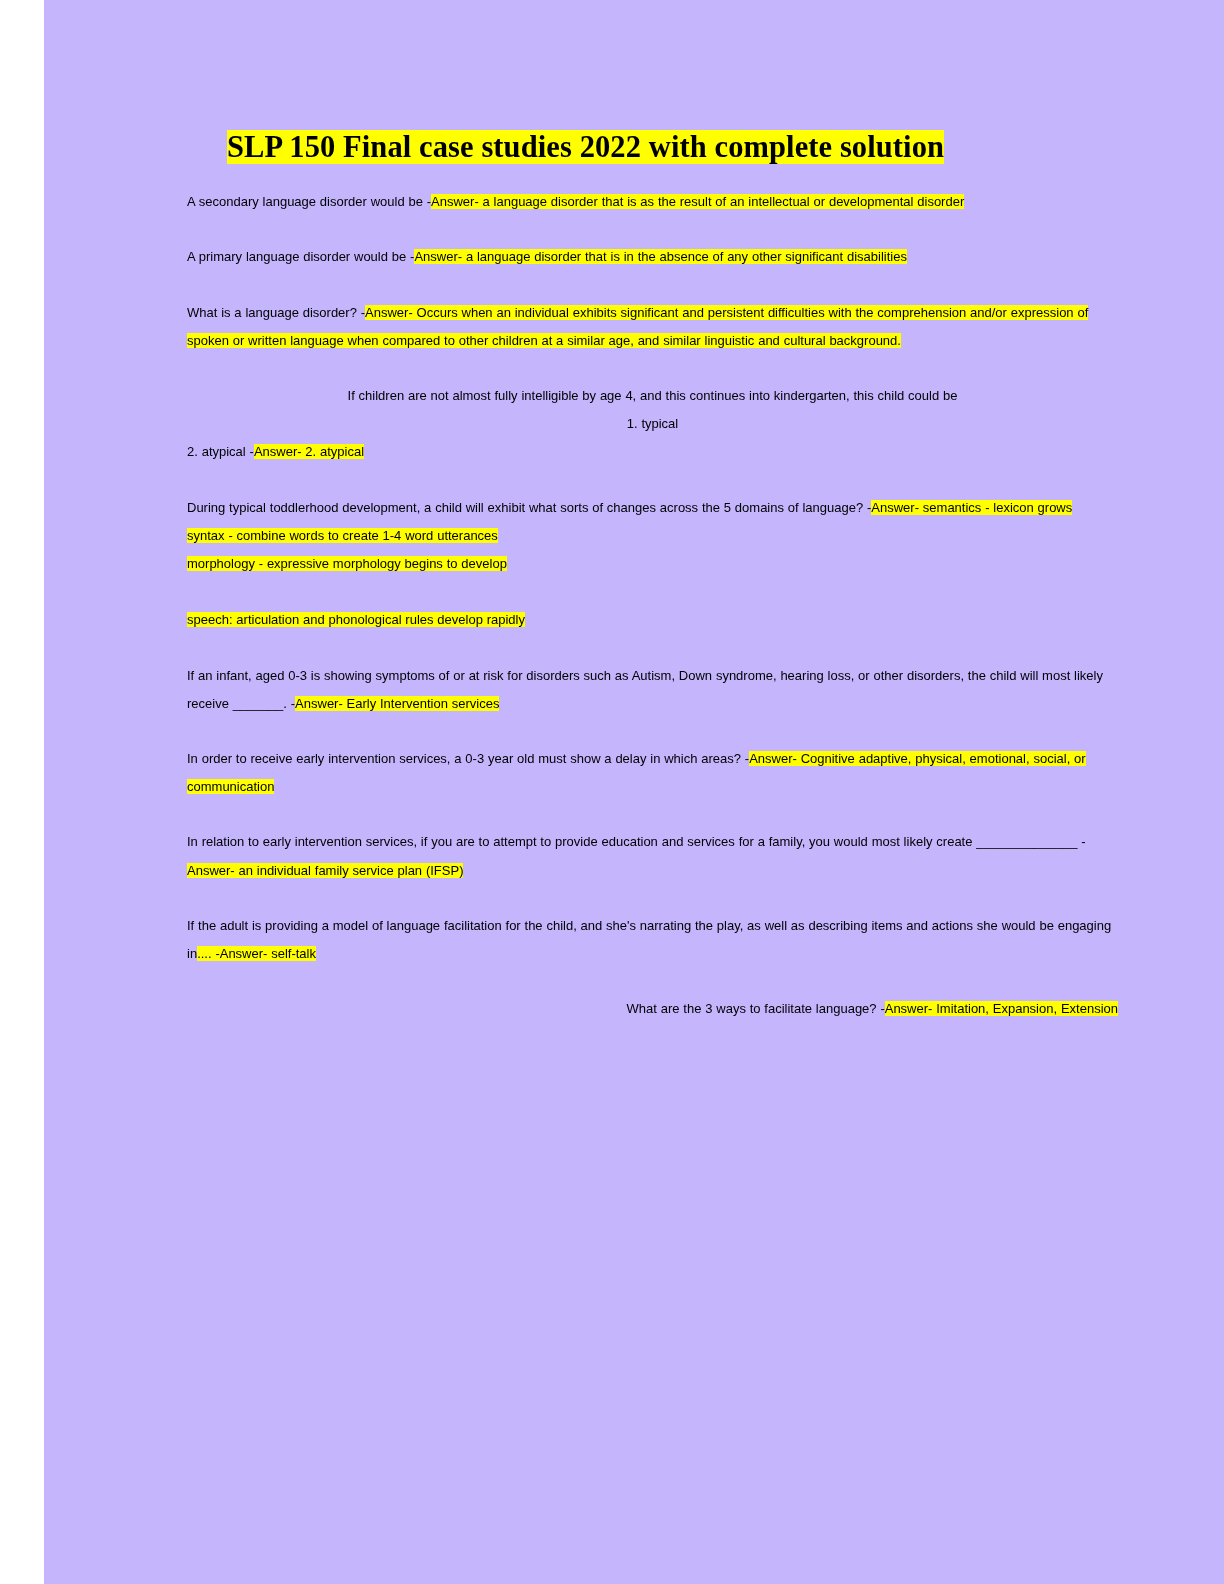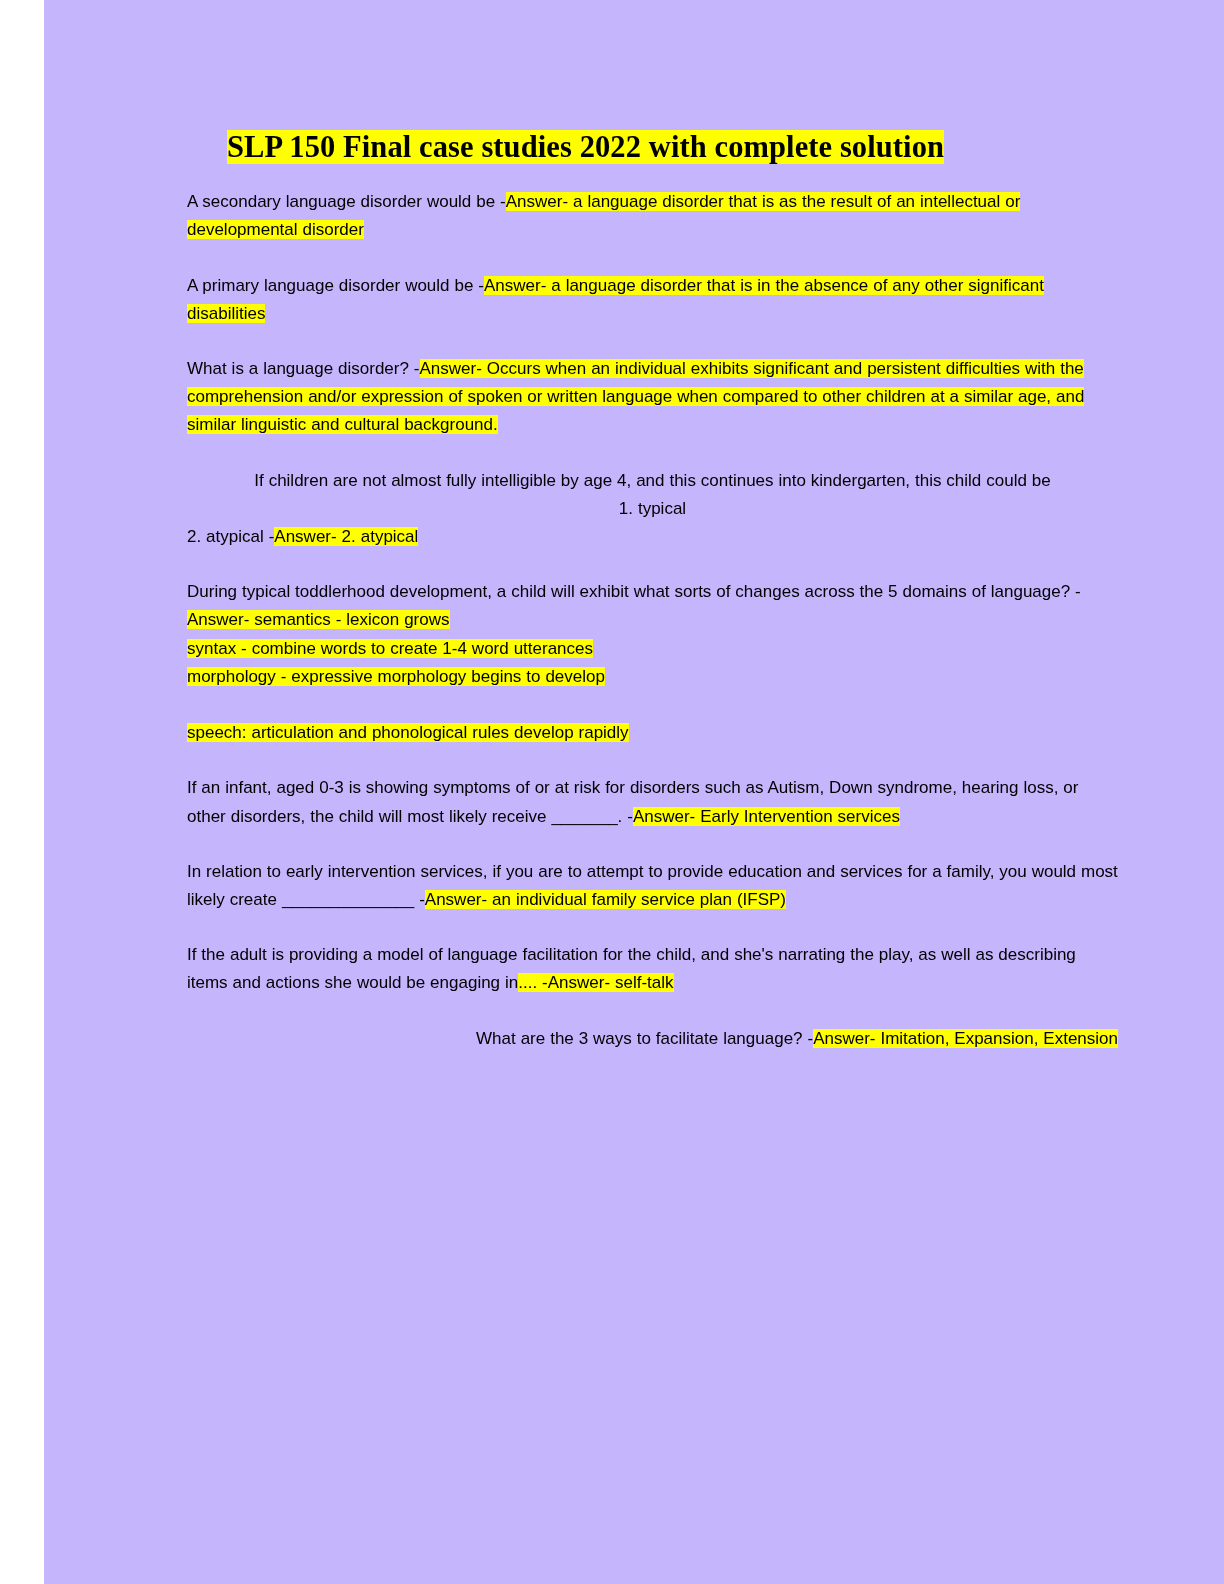--- a/index.html
+++ b/index.html
@@ -28,21 +28,21 @@
     font-size: 30.5px;
     font-weight: bold;
     line-height: 1.25;
     margin: 0 0 22px 40px;
     letter-spacing: 0.1px;
   }
   .hl {
     background: #ffff00;
   }
   .block {
-    font-size: 17px;
+    font-size: 13px;
     line-height: 28.2px;
     margin: 0 0 27px 0;
     max-width: 935px;
     word-spacing: 0.2px;
   }
   .block:last-child {
     margin-bottom: 0;
     text-align: right;
   }
   .b-lastline {
@@ -83,20 +83,23 @@
     <span class="hl">syntax - combine words to create 1-4 word utterances</span><br>
     <span class="hl">morphology - expressive morphology begins to develop</span><br>
     <br>
     <span class="hl">speech: articulation and phonological rules develop rapidly</span>
   </p>
 
   <p class="block">
     <span>If an infant, aged 0-3 is showing symptoms of or at risk for disorders such as Autism, Down syndrome, hearing loss, or other disorders, the child will most likely receive _______. -</span><span class="hl">Answer- Early Intervention services</span>
   </p>
 
+  <p class="block">
+    <span>In order to receive early intervention services, a 0-3 year old must show a delay in which areas? -</span><span class="hl">Answer- Cognitive adaptive, physical, emotional, social, or communication</span>
+  </p>
 
   <p class="block">
     <span>In relation to early intervention services, if you are to attempt to provide education and services for a family, you would most likely create ______________ -</span><span class="hl">Answer- an individual family service plan (IFSP)</span>
   </p>
 
   <p class="block">
     <span>If the adult is providing a model of language facilitation for the child, and she's narrating the play, as well as describing items and actions she would be engaging in</span><span class="hl">.... -Answer- self-talk</span>
   </p>
 
 

